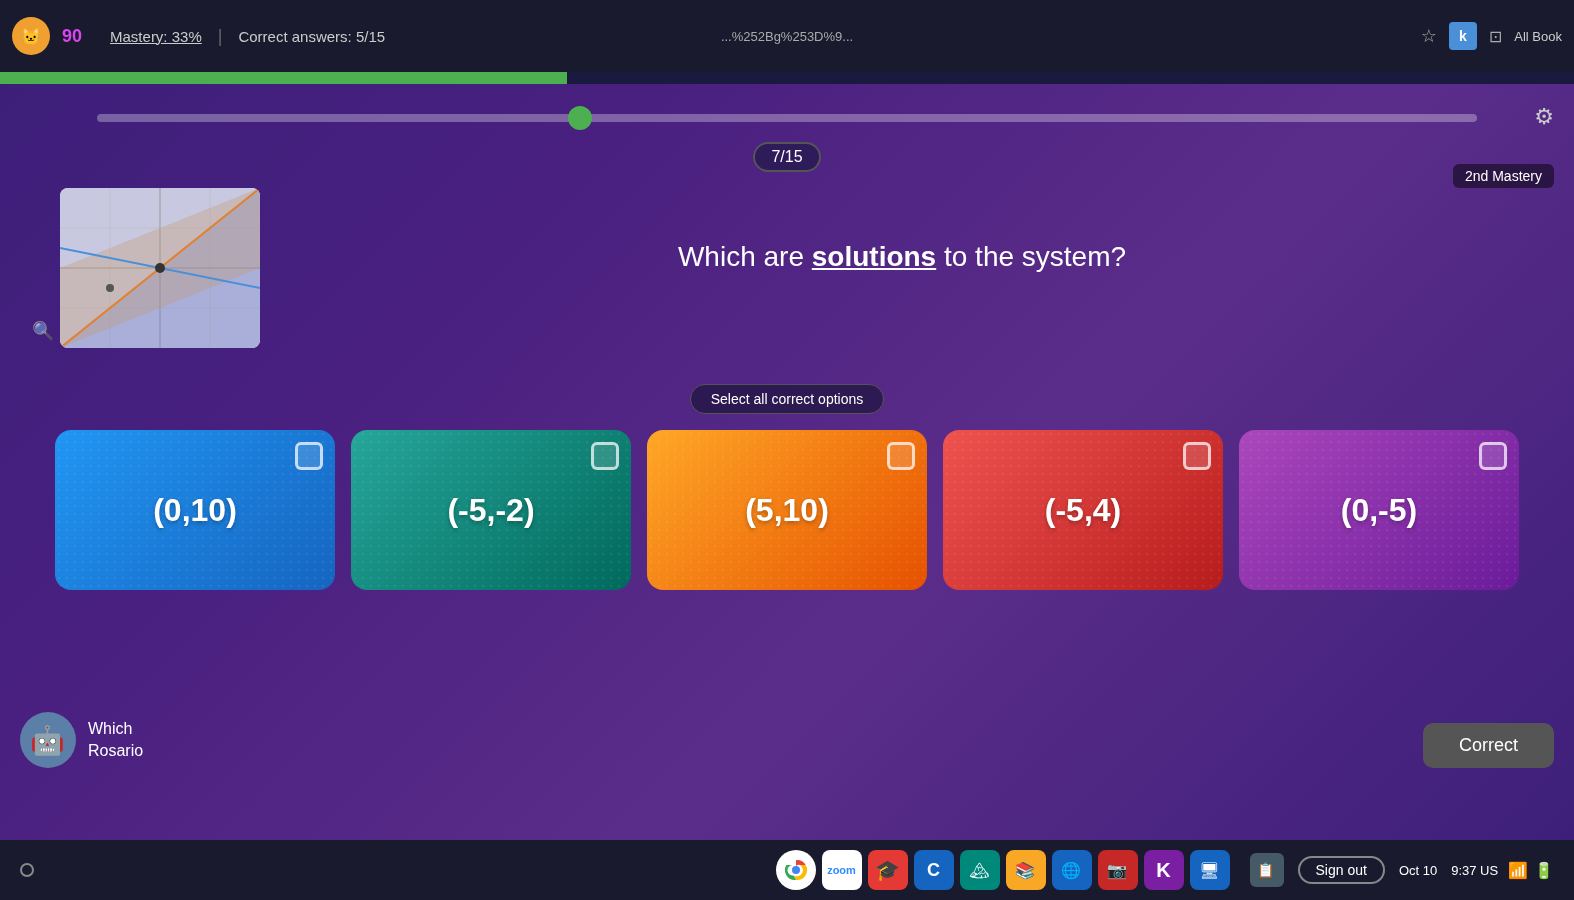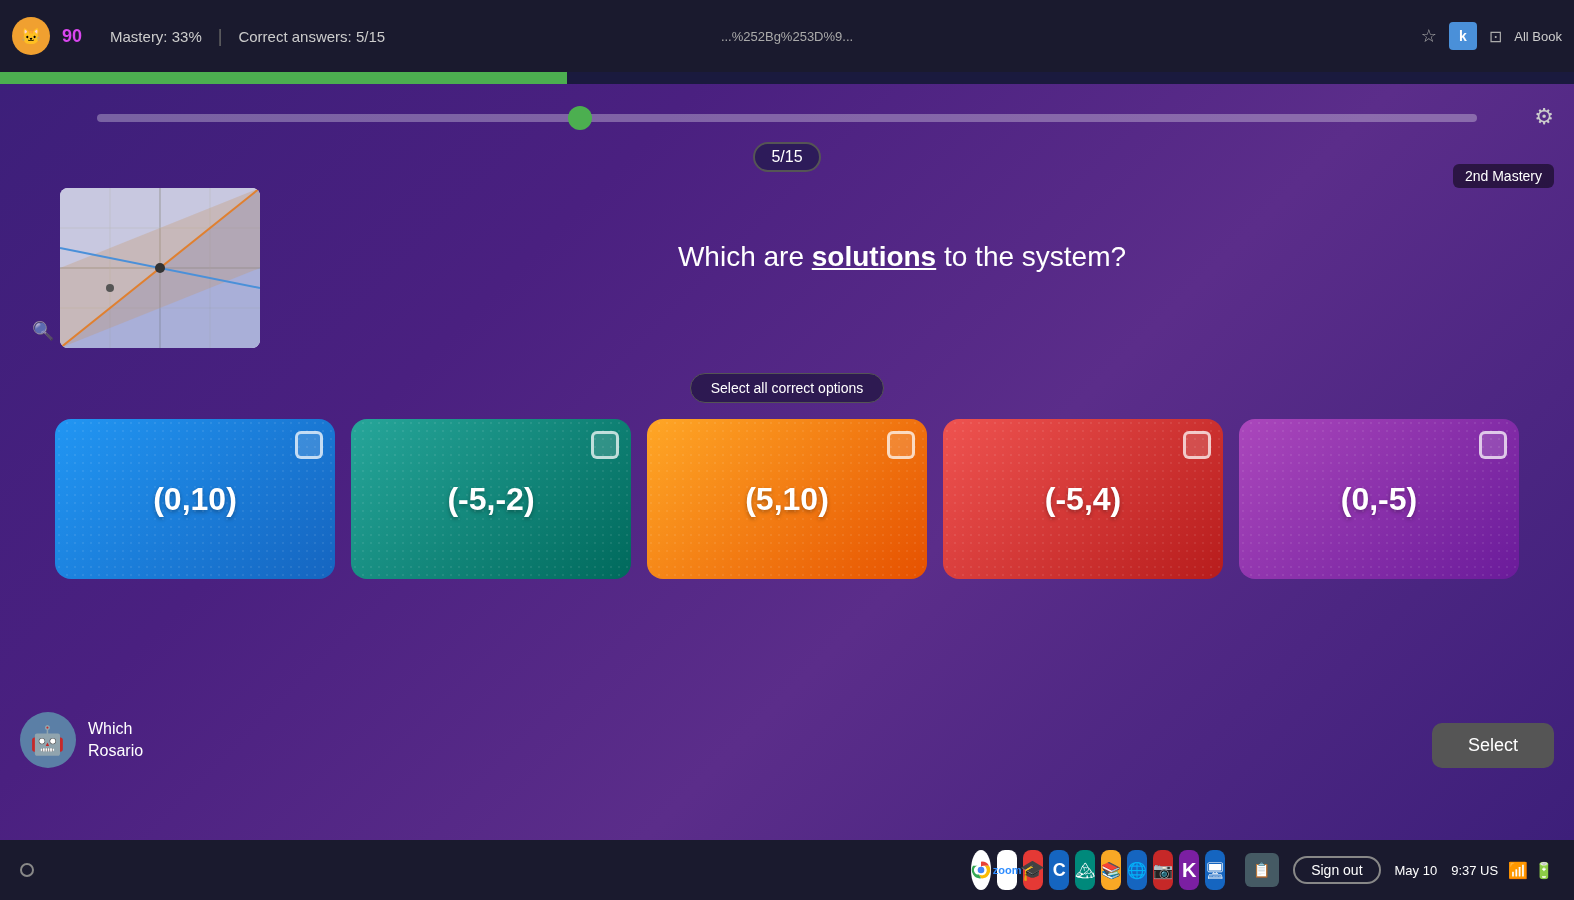--- a/index.html
+++ b/index.html
@@ -33,20 +33,21 @@
     }
     .browser-score {
       color: #d946ef;
       font-size: 18px;
       font-weight: bold;
     }
     .browser-mastery {
       color: #ccc;
       font-size: 15px;
       margin-left: 16px;
+      text-decoration: underline;
     }
     .browser-separator {
       color: #666;
       font-size: 18px;
       margin: 0 4px;
     }
     .browser-correct {
       color: #ccc;
       font-size: 15px;
     }
@@ -206,21 +207,21 @@
     }
 
     
     .select-all-label {
       background: rgba(30, 20, 60, 0.7);
       border: 1px solid #555;
       border-radius: 20px;
       color: white;
       font-size: 14px;
       padding: 6px 20px;
-      margin-top: 25px;
+      margin-top: 36px;
     }
 
     
     .answers-row {
       display: flex;
       gap: 16px;
       width: 100%;
       padding: 0 10px;
       margin-top: 16px;
       justify-content: center;
@@ -284,21 +285,21 @@
 
     .taskbar-circle {
       width: 14px; height: 14px;
       border: 2px solid #888;
       border-radius: 50%;
     }
 
     .taskbar-spacer { flex: 1; }
 
     .taskbar-app {
-      width: 20px; height: 40px;
+      width: 40px; height: 40px;
       border-radius: 50%;
       display: flex; align-items: center; justify-content: center;
       font-size: 18px;
       color: white;
       cursor: pointer;
     }
     .app-chrome { background: #fff; }
     .app-zoom { background: #2d8cff; font-size: 11px; font-weight: bold; color: #2d8cff; background: white; }
     .app-red { background: #e53935; }
     .app-blue-c { background: #1565c0; }
@@ -397,21 +398,21 @@
 </div>
 
 <div class="main-content">
 
   <div class="settings-icon">⚙</div>
 
   <div class="slider-track">
     <div class="slider-thumb"></div>
   </div>
 
-  <div class="question-counter">5/15</div>
+  <div class="question-counter">7/15</div>
 
   <div class="attempt-badge">2nd Mastery</div>
 
   <div class="content-row">
 
     <div style="position:relative;">
       <span class="zoom-icon">🔍</span>
       <div class="graph-thumbnail">
         <svg width="200" height="160" viewBox="0 0 200 160">
 
@@ -484,21 +485,21 @@
   <div class="user-info">
     <div class="user-avatar">
       <span class="user-avatar-img">🤖</span>
     </div>
     <div class="user-name">
       <div>Which</div>
       <div>Rosario</div>
     </div>
   </div>
 
-  <button class="submit-btn">Select</button>
+  <button class="submit-btn">Correct</button>
 
 </div>
 
 <div class="taskbar">
 
   <div class="taskbar-circle"></div>
 
   <div class="taskbar-spacer"></div>
 
   <div class="taskbar-app app-chrome">
@@ -548,19 +549,19 @@
   </div>
 
   <div style="width:8px;"></div>
 
   <div class="taskbar-app app-screenshot" style="border-radius: 6px; width:34px; height:34px;">
     <span style="color:white; font-size:14px;">📋</span>
   </div>
 
   <button class="sign-out-btn">Sign out</button>
 
-  <span class="taskbar-time">May 10</span>
+  <span class="taskbar-time">Oct 10</span>
   <span class="taskbar-time">9:37 US</span>
 
   <span style="color:white; font-size:16px; margin-left:4px;">📶</span>
   <span style="color:white; font-size:16px;">🔋</span>
 
 </div>
 
 </body></html>

